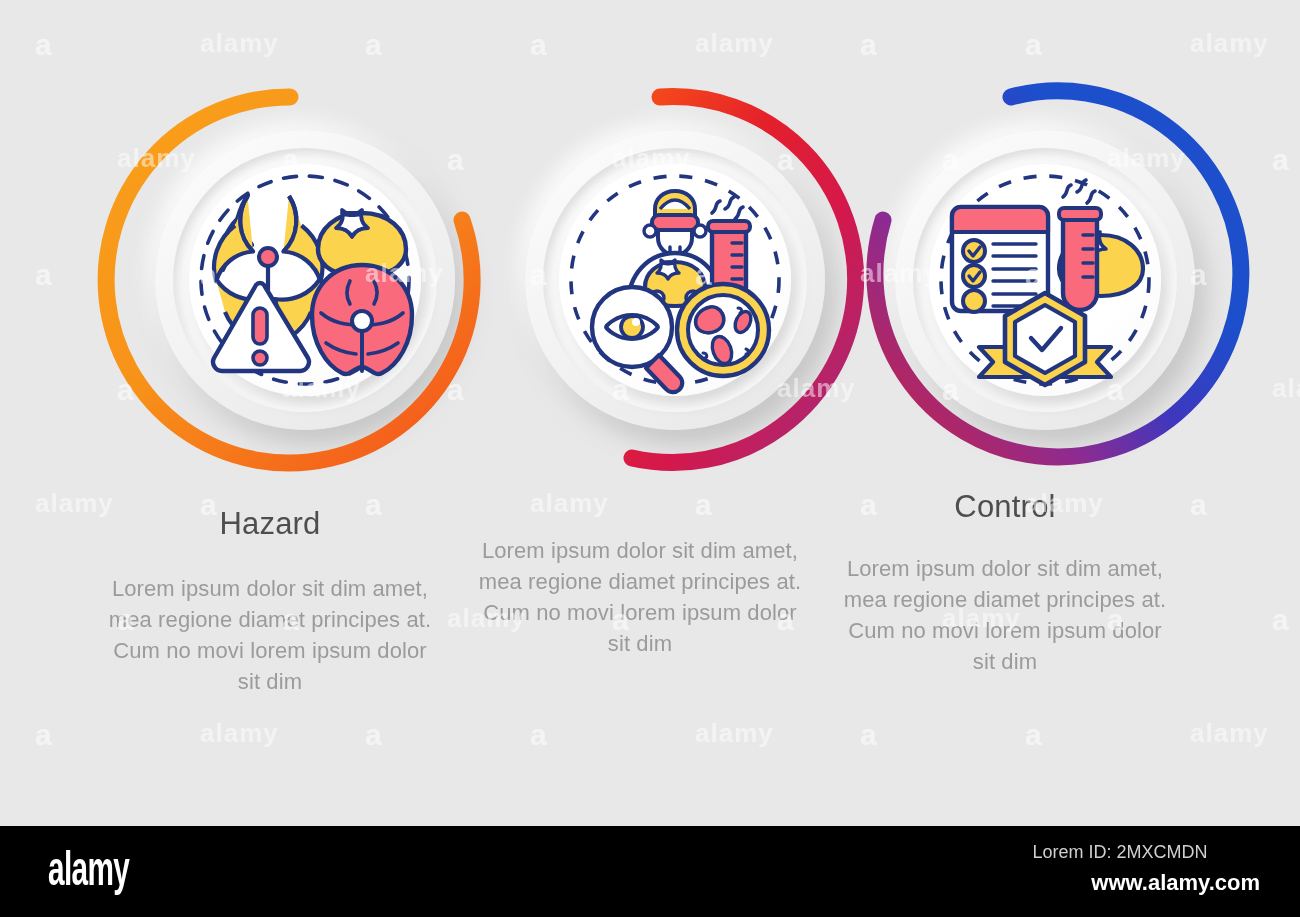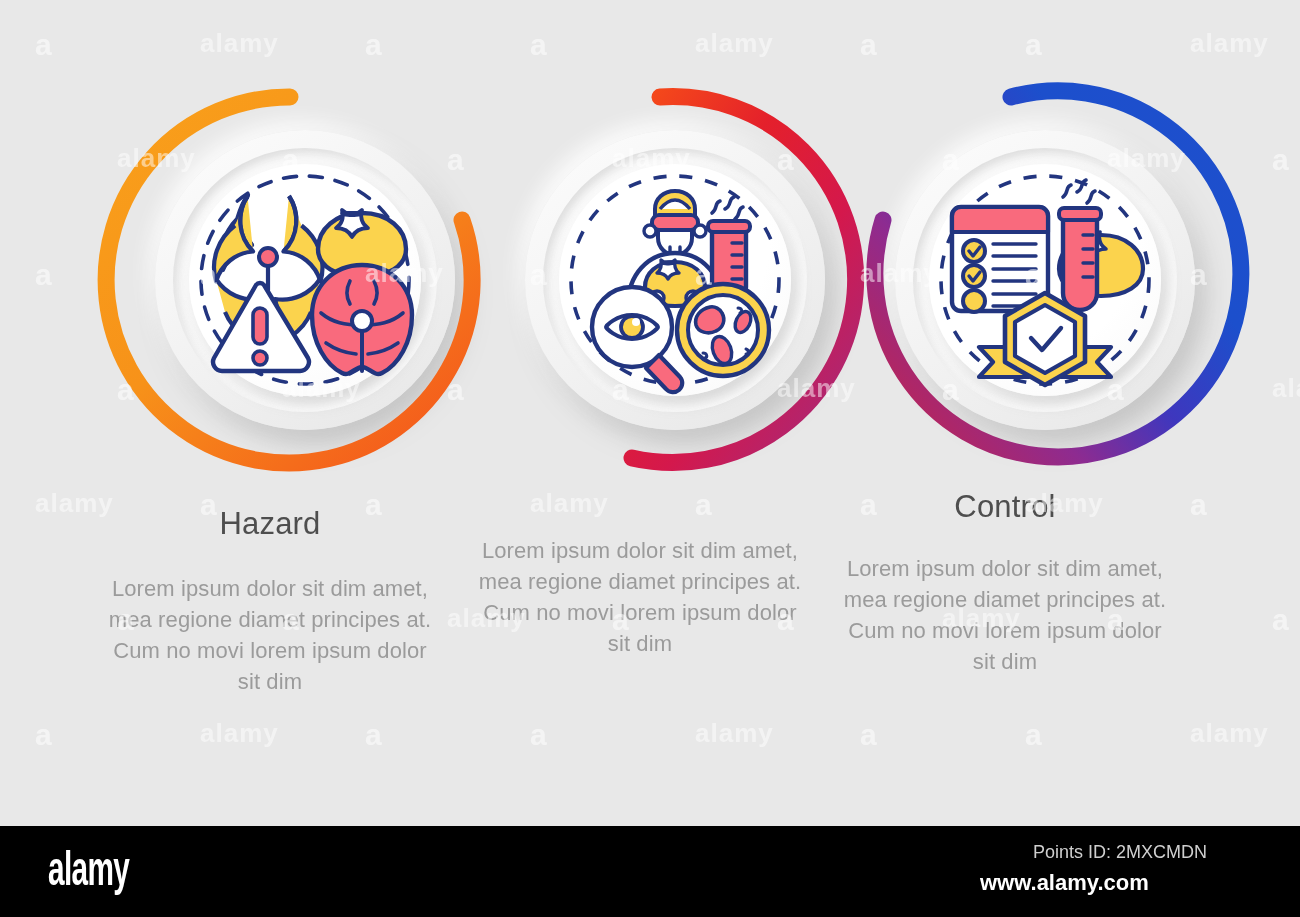--- a/index.html
+++ b/index.html
@@ -81,21 +81,21 @@
     position:absolute;left:48px;top:19px;color:#fff;
     font-family:"Liberation Sans",sans-serif;font-weight:700;
     font-size:48px;line-height:48px;letter-spacing:-1px;
     transform:scaleX(.62);transform-origin:left top;
   }
   .bar .imgid{
     position:absolute;right:40px;top:16px;width:280px;text-align:center;
     color:#cfcfcf;font-size:18px;font-weight:400;
   }
   .bar .site{
-    position:absolute;right:40px;top:44px;width:280px;text-align:left;
+    position:absolute;right:40px;top:44px;width:280px;text-align:right;
     color:#fff;font-size:22px;font-weight:700;
   }
 </style>
 </head>
 <body>
 
 <div id="stage">
 
   <div class="canvas">
 
@@ -365,17 +365,17 @@
       <div class="wm a" style="left: 365px; top: 720px;">a</div>
       <div class="wm a" style="left: 530px; top: 720px;">a</div>
       <div class="wm word" style="left: 695px; top: 720px;">alamy</div>
       <div class="wm a" style="left: 860px; top: 720px;">a</div>
       <div class="wm a" style="left: 1025px; top: 720px;">a</div>
       <div class="wm word" style="left: 1190px; top: 720px;">alamy</div>
     </div>
 
   <div class="bar">
     <div class="logo">alamy</div>
-    <div class="imgid">Points ID: 2MXCMDN</div>
+    <div class="imgid">Lorem ID: 2MXCMDN</div>
     <div class="site">www.alamy.com</div>
   </div>
 
 </div>
 
 </body></html>

